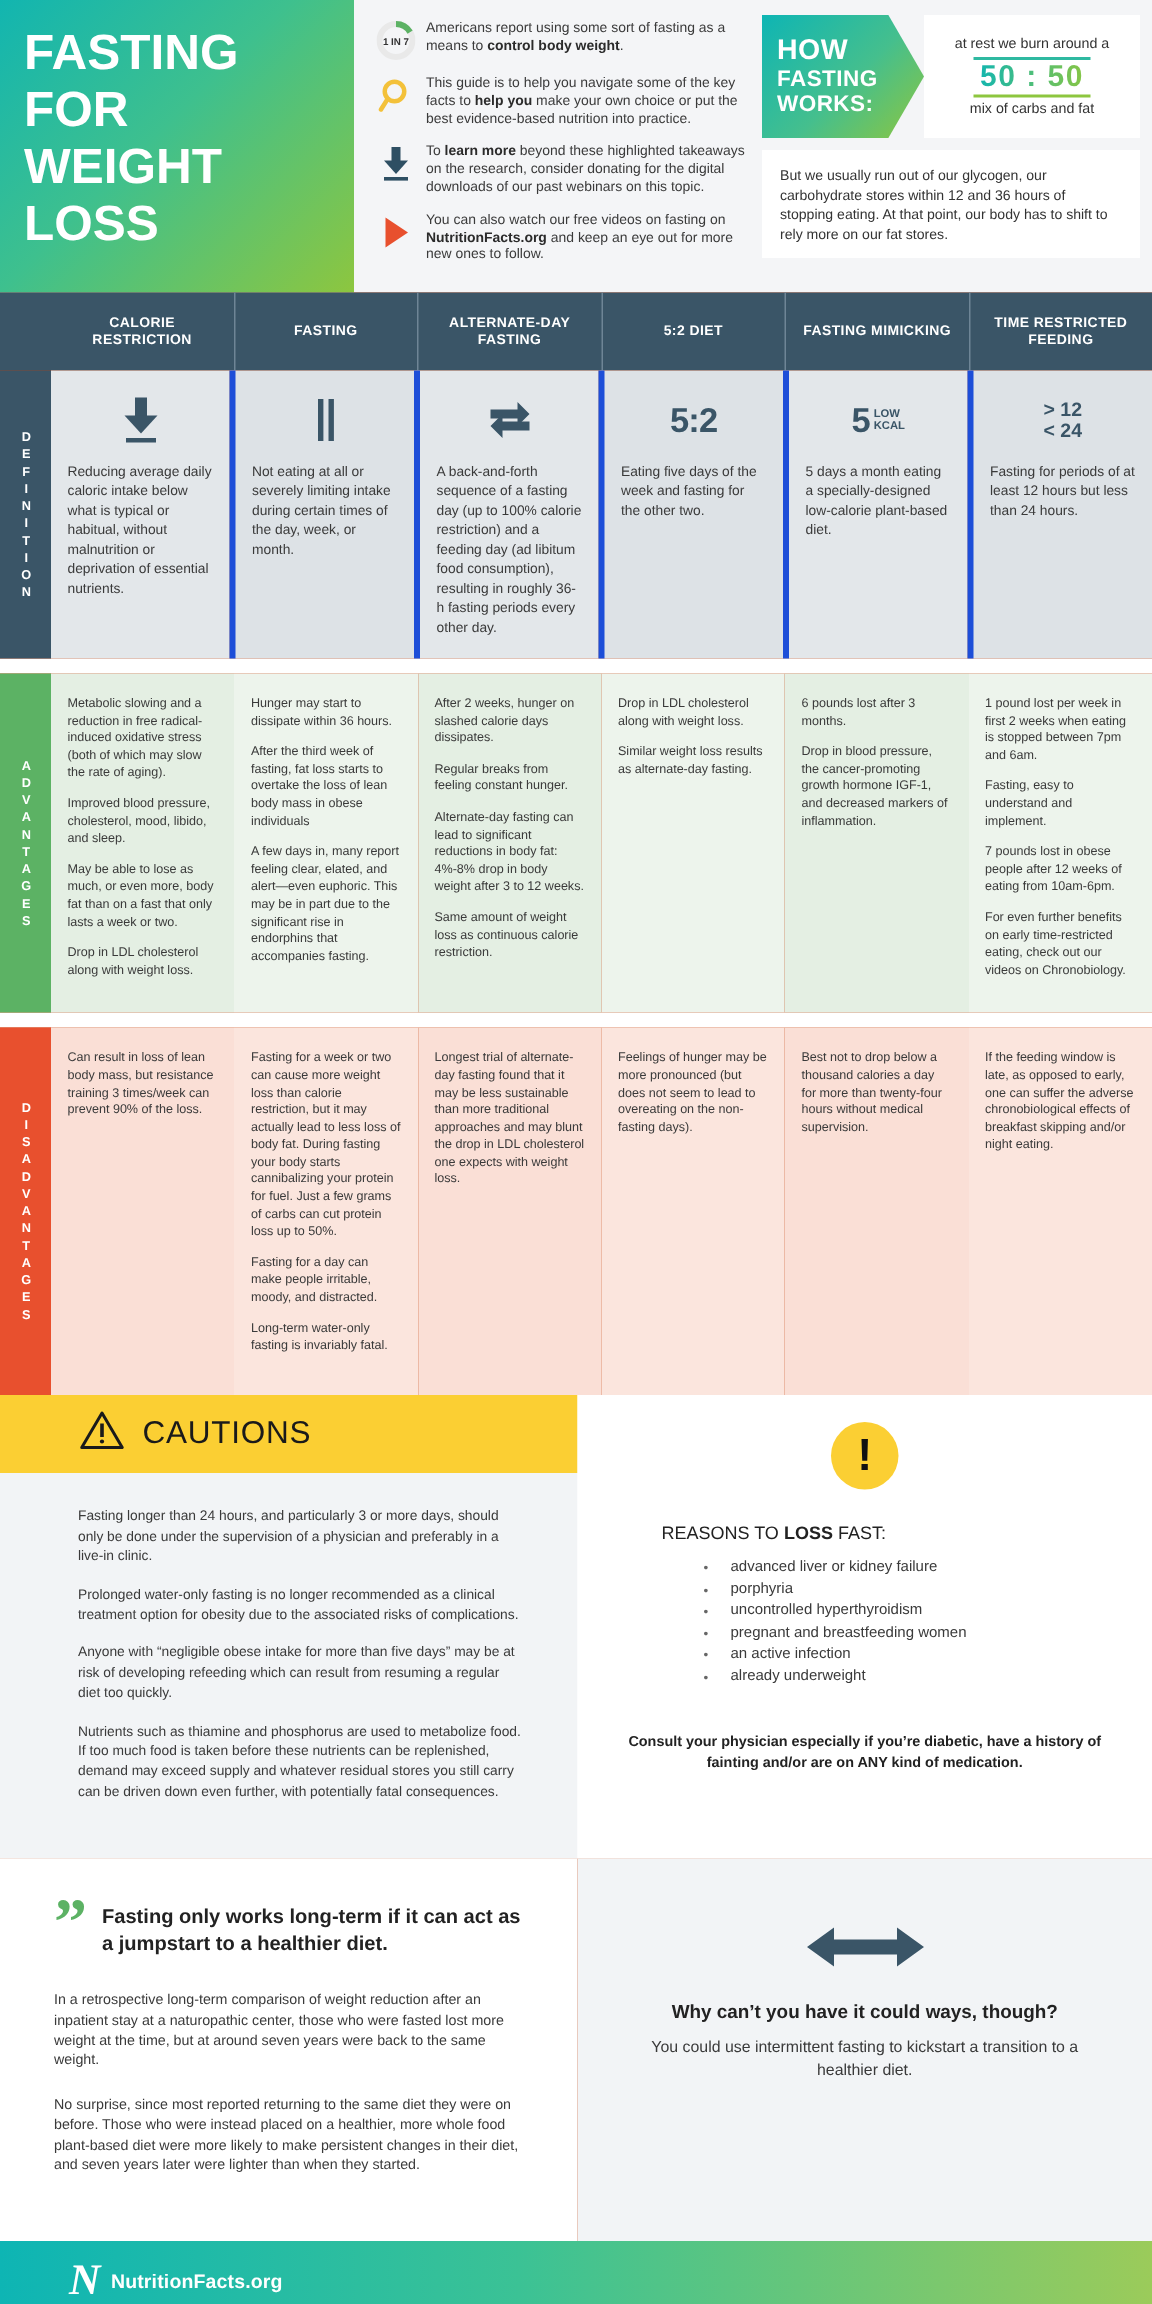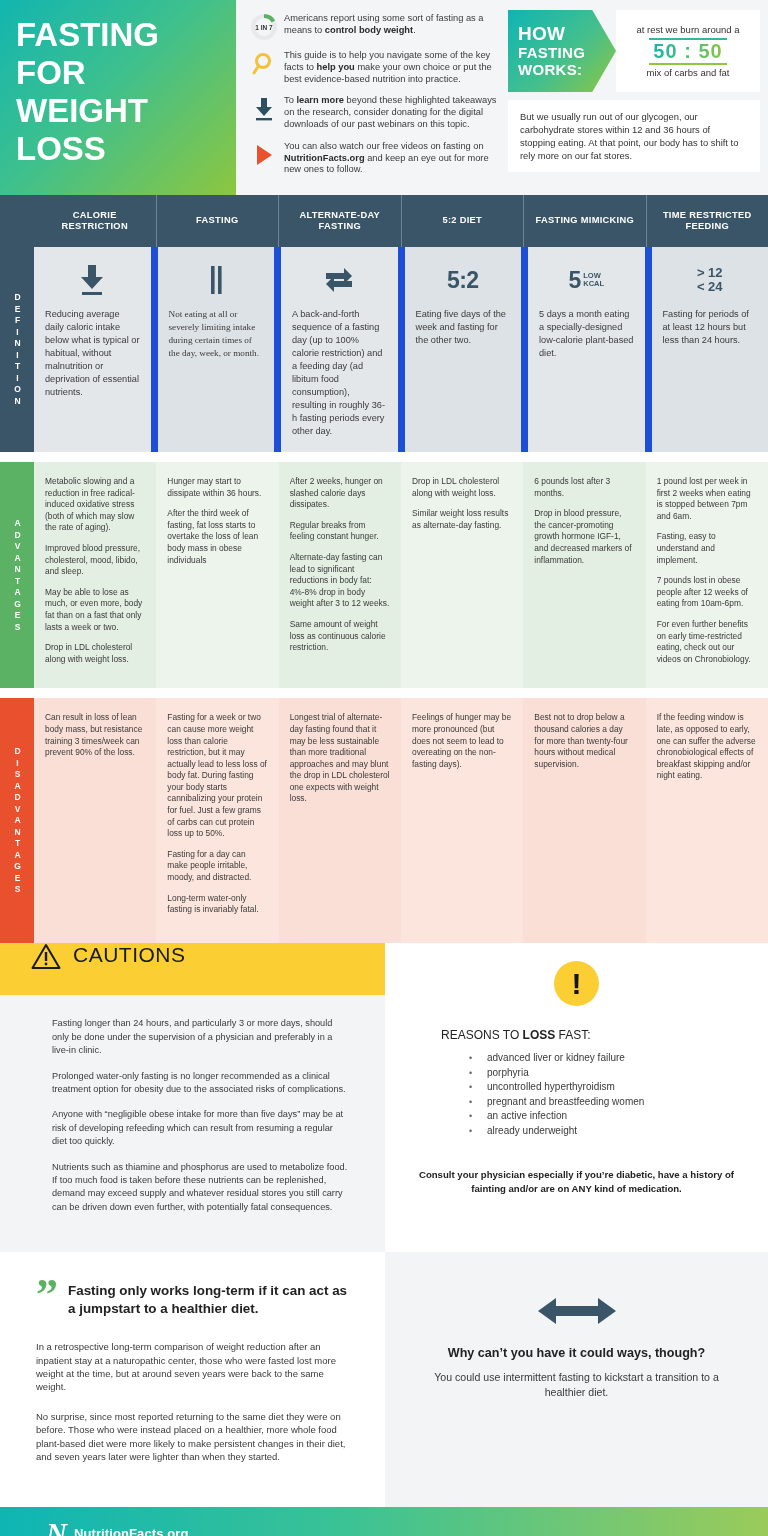--- a/index.html
+++ b/index.html
@@ -65,41 +65,41 @@
   .col { flex:1 1 0; min-width:0; }
 
   .hdr-row .side { background:#3a5567; }
   .hdr-row .cols { background:#3a5567; }
   .hdr { height:52px; display:flex; align-items:center; justify-content:center;
          border-left:1px solid #6e8596; padding:0 5px; }
   .hdr:first-child { border-left:none; }
   .hdr span { color:#fff; font-size:9.3px; font-weight:bold; text-align:center; line-height:11.5px; letter-spacing:.3px;}
 
   .def-row .side { background:#3a5567; }
-  .def-cell { border-left:7px solid #1d4ed8; padding:12px 11px 14px 11px; min-height:175px; }
+  .def-cell { border-left:4px solid #1d4ed8; padding:12px 11px 14px 11px; min-height:175px; }
   .def-cell:first-child { border-left:none; }
   .def-icon { height:42px; display:flex; align-items:center; justify-content:center; color:#3a5567; margin-bottom:7px;}
   .def-txt { font-size:9.2px; line-height:13px; color:#3a3a3a; }
 
   .gap { height:10px; background:#fff; }
 
   .adv-row .side { background:#5cb264; }
   .adv-cell { padding:14px 11px 14px 11px; min-height:210px; }
   .adv-txt { font-size:8.4px; line-height:11.6px; color:#3a3a3a; }
   .adv-txt p { margin-bottom:9px; }
 
   .dis-row .side { background:#e8502e; }
   .dis-cell { padding:14px 11px 14px 11px; min-height:245px; }
   .dis-txt { font-size:8.4px; line-height:11.6px; color:#3a3a3a; }
   .dis-txt p { margin-bottom:9px; }
 
   
   .caut-wrap { display:flex; background:#fff; }
   .caut-left { width:385px; }
-  .caut-bar { background:#fbcf33; height:52px; display:flex; padding-left:31px; }
+  .caut-bar { background:#fbcf33; height:52px; display:flex; align-items:center; padding-left:53px; }
   .caut-bar .tri { margin-right:12px; }
   .caut-bar h2 { font-size:21px; font-weight:normal; letter-spacing:.5px; color:#1a1a1a; }
   .caut-body { background:#f2f4f6; padding:22px 36px 26px 52px; min-height:238px;}
   .caut-body p { font-size:9.2px; line-height:13.4px; color:#3a3a3a; margin-bottom:12px; }
   .caut-right { width:383px; background:#fff; padding:18px 26px 10px 26px; display:flex; flex-direction:column; align-items:center;}
   .bang { width:45px; height:45px; border-radius:50%; background:#fbcf33;
           display:flex; align-items:center; justify-content:center; margin-bottom:22px;}
   .bang b { font-size:30px; line-height:30px; color:#111; font-weight:bold; }
   .never { font-size:12px; color:#222; align-self:flex-start; margin-left:30px; margin-bottom:9px;}
   .never b { font-weight:bold; }
@@ -238,21 +238,21 @@
           <div class="col def-cell" style="background: rgb(227, 231, 234);">
             <div class="def-icon">
               <svg width="30" height="34" viewBox="0 0 30 34">
                 <rect x="11" y="2" width="8" height="13" fill="#3a5567"></rect>
                 <polygon points="4,14 26,14 15,26" fill="#3a5567"></polygon>
                 <rect x="5" y="29" width="20" height="3" fill="#3a5567"></rect>
               </svg>
             </div>
             <div class="def-txt">Reducing average daily caloric intake below what is typical or habitual, without malnutrition or deprivation of essential nutrients.</div>
           </div>
-          <div class="col def-cell" style="background: rgb(221, 226, 230); font-family: Liberation Serif, serif;">
+          <div class="col def-cell" style="background: rgb(221, 226, 230);">
             <div class="def-icon">
               <svg width="30" height="34" viewBox="0 0 30 34">
                 <rect x="10" y="3" width="3.6" height="28" fill="#3a5567"></rect>
                 <rect x="17" y="3" width="3.6" height="28" fill="#3a5567"></rect>
               </svg>
             </div>
             <div class="def-txt">Not eating at all or severely limiting intake during certain times of the day, week, or month.</div>
           </div>
           <div class="col def-cell" style="background: rgb(227, 231, 234);">
             <div class="def-icon">
@@ -305,20 +305,21 @@
               <p>Metabolic slowing and a reduction in free radical-induced oxidative stress (both of which may slow the rate of aging).</p>
               <p>Improved blood pressure, cholesterol, mood, libido, and sleep.</p>
               <p>May be able to lose as much, or even more, body fat than on a fast that only lasts a week or two.</p>
               <p>Drop in LDL cholesterol along with weight loss.</p>
             </div>
           </div>
           <div class="col adv-cell" style="background: rgb(237, 244, 236);">
             <div class="adv-txt">
               <p>Hunger may start to dissipate within 36 hours.</p>
               <p>After the third week of fasting, fat loss starts to overtake the loss of lean body mass in obese individuals</p>
+              <p>A few days in, many report feeling clear, elated, and alert—even euphoric. This may be in part due to the significant rise in endorphins that accompanies fasting.</p>
             </div>
           </div>
           <div class="col adv-cell" style="background: rgb(228, 239, 227);">
             <div class="adv-txt">
               <p>After 2 weeks, hunger on slashed calorie days dissipates.</p>
               <p>Regular breaks from feeling constant hunger.</p>
               <p>Alternate-day fasting can lead to significant reductions in body fat: 4%-8% drop in body weight after 3 to 12 weeks.</p>
               <p>Same amount of weight loss as continuous calorie restriction.</p>
             </div>
           </div>

